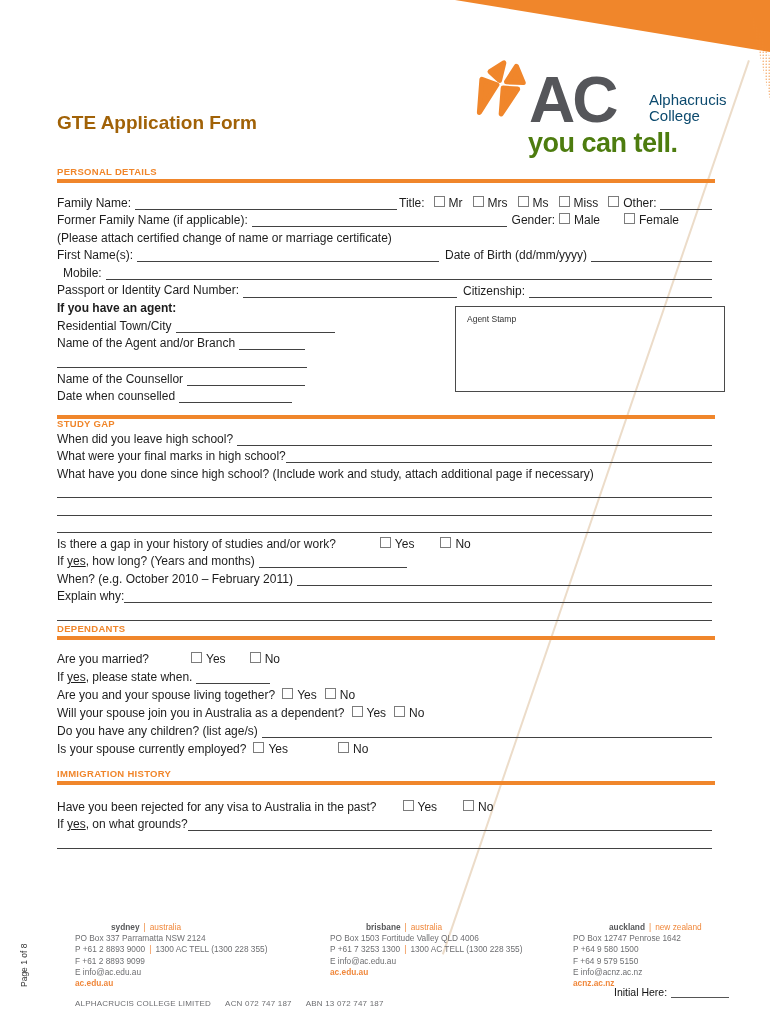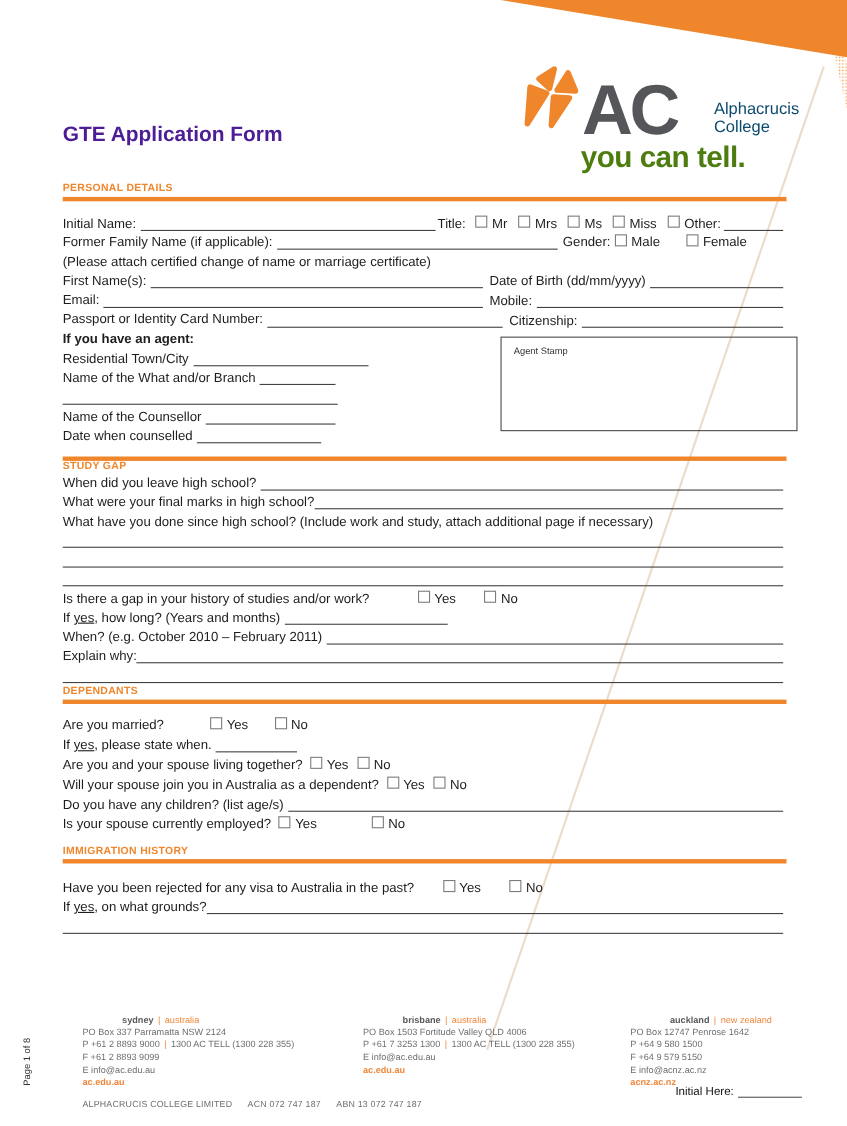--- a/index.html
+++ b/index.html
@@ -10,21 +10,21 @@
   .diag-line{position:absolute;top:60px;left:748px;width:2px;height:945px;background:#ecdcc9;
              transform-origin:top left;transform:rotate(18.9deg);}
   
   .logo-cross{position:absolute;left:476px;top:56px;}
   .logo-ac{position:absolute;left:529px;top:68px;font-size:64px;font-weight:bold;color:#55565A;
            letter-spacing:-3px;line-height:1;}
   .logo-name{position:absolute;left:649px;top:92px;font-size:15px;line-height:15.5px;color:#0c4a6e;}
   .tagline{position:absolute;left:528px;top:128px;font-size:27px;font-weight:bold;color:#4d7c0f;
            letter-spacing:-0.5px;}
   
-  .doc-title{position:absolute;left:57px;top:112px;font-size:19px;font-weight:bold;color:#4c1d95;}
+  .doc-title{position:absolute;left:57px;top:112px;font-size:19px;font-weight:bold;color:#a16207;}
   .sec-h{position:absolute;left:57px;font-size:9.5px;font-weight:bold;color:#F0862B;letter-spacing:.3px;}
   .bar{position:absolute;left:57px;width:658px;height:3.5px;background:#F0862B;}
   
   .rows{position:absolute;left:57px;width:655px;}
   .row{display:flex;align-items:flex-end;font-size:12px;white-space:nowrap;}
   .p-rows .row{height:17.6px;}
   .sg-rows .row{height:17.5px;}
   .dp-rows .row{height:18px;}
   .im-rows .row{height:17.5px;}
   .lbl{padding-right:4px;}
@@ -82,21 +82,21 @@
   </div>
   <div class="tagline">you can tell.</div>
 
   <div class="doc-title">GTE Application Form</div>
 
   <div class="sec-h" style="top:166px">PERSONAL DETAILS</div>
   <div class="bar" style="top:179px"></div>
 
   <div class="rows p-rows" style="top:192px">
     <div class="row">
-      <span class="lbl">Initial Name:</span>
+      <span class="lbl">Family Name:</span>
       <span class="line" style="flex:5"></span>
       <span class="lbl" style="padding-left:2px">Title:</span>
       <span class="opt" style="margin-left:5px">
           <span class="cb"></span>
           <span>Mr</span>
         </span>
       <span class="opt" style="margin-left:10px">
           <span class="cb"></span>
           <span>Mrs</span>
         </span>
@@ -133,44 +133,40 @@
     </div>
     <div class="row">
       <span class="seg" style="width:382px">
         <span class="lbl">First Name(s):</span>
         <span class="line"></span>
       </span>
       <span class="lbl" style="padding-left:6px">Date of Birth  (dd/mm/yyyy)</span>
       <span class="line"></span>
     </div>
     <div class="row">
-      <span class="seg" style="width:382px">
-        <span class="lbl">Email:</span>
-        <span class="line"></span>
-      </span>
       <span class="lbl" style="padding-left:6px">Mobile:</span>
       <span class="line"></span>
     </div>
     <div class="row">
       <span class="seg" style="width:400px">
         <span class="lbl">Passport or Identity Card Number:</span>
         <span class="line"></span>
       </span>
       <span class="lbl" style="padding-left:6px">Citizenship:</span>
       <span class="line"></span>
     </div>
     <div class="row">
       <span class="b">If you have an agent:</span>
     </div>
     <div class="row" style="width:278px">
       <span class="lbl">Residential Town/City</span>
       <span class="line"></span>
     </div>
     <div class="row" style="width:248px">
-      <span class="lbl">Name of the What and/or Branch</span>
+      <span class="lbl">Name of the Agent and/or Branch</span>
       <span class="line"></span>
     </div>
     <div class="row" style="width:250px">
       <span class="line"></span>
     </div>
     <div class="row" style="width:248px">
       <span class="lbl">Name of the Counsellor</span>
       <span class="line"></span>
     </div>
     <div class="row" style="width:235px">

